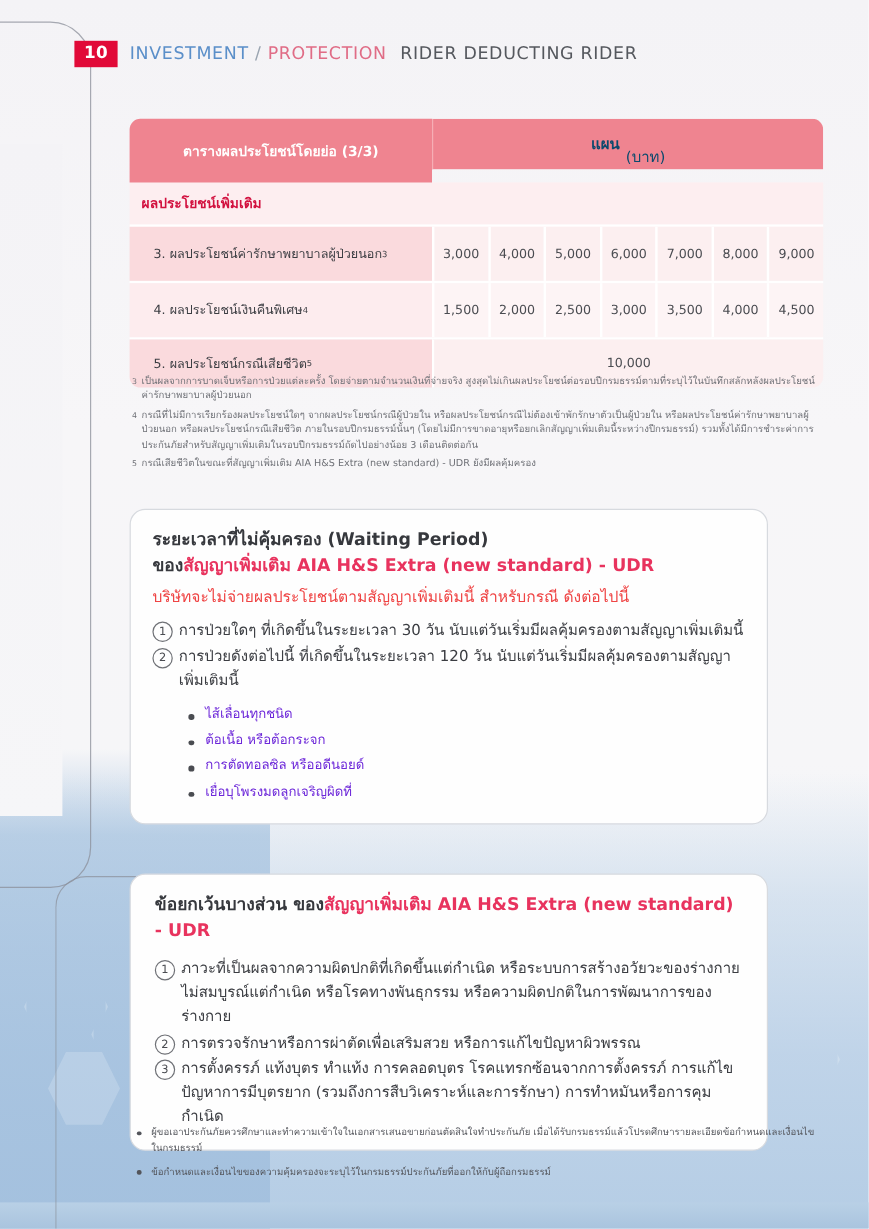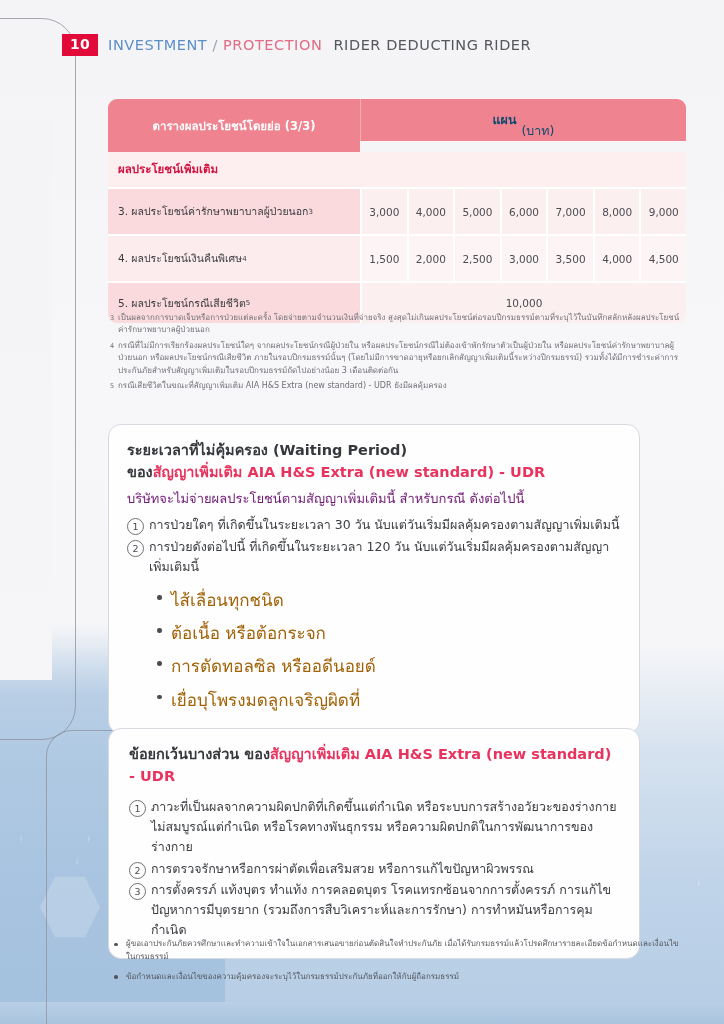--- a/index.html
+++ b/index.html
@@ -89,21 +89,21 @@
   .pcell.lt{background:#f09aa4;}
   .pcell.dk{background:#d2113f;}
 
   .secrow{
     background:#fdeef0;color:#d2113f;font-size:11.5px;font-weight:700;
     padding:8px 0 9px 10px;border-bottom:2px solid #fff;
   }
   .trow{display:flex;border-bottom:2px solid #fff;}
   .tlabel{
     width:252px;font-size:10.5px;color:#3b3d42;
-    display:flex;align-items:center;padding-left:10px;box-sizing:border-box;
+    display:flex;align-items:center;padding-left:20px;box-sizing:border-box;
   }
   .tvals{flex:1;display:flex;}
   .tv{
     flex:1;display:flex;align-items:center;justify-content:center;
     font-size:10.5px;color:#4a4c51;border-left:2px solid #fff;
   }
   .tv.merged{flex:7;}
   .r-a .tlabel{background:#fadadd;}
   .r-a .tv{background:#fceff0;}
   .r-b .tlabel{background:#fdecee;}
@@ -124,37 +124,37 @@
   .card{
     position:absolute;left:108px;width:532px;box-sizing:border-box;
     background:#fefefe;border:1px solid #d7dadf;border-radius:13px;
     padding:14px 18px 16px;
   }
   .card.one{top:424px;}
   .card.two{top:728px;padding-left:20px;}
 
   .card-h{font-size:14.5px;font-weight:700;color:#36383d;line-height:1.55;}
   .card-h .pk{color:#e8335e;}
-  .card-sub{font-size:13px;color:#701a75;margin-top:5px;line-height:1.5;}
+  .card-sub{font-size:13px;color:#ef4444;margin-top:5px;line-height:1.5;}
 
   ol.nums{list-style:none;margin:7px 0 0;padding:0;}
   ol.nums>li{
     display:flex;gap:5px;font-size:12.5px;color:#3b3d42;
     line-height:1.62;margin-bottom:1px;
   }
   .cnum{
     flex-shrink:0;width:15px;height:15px;border:1px solid #6f7176;border-radius:50%;
     font-size:9.5px;display:flex;align-items:center;justify-content:center;
     margin-top:3px;color:#4a4c51;
   }
   .itxt{flex:1;}
 
   ul.dots{list-style:none;margin:7px 0 0;padding:0 0 0 44px;}
   ul.dots>li{
-    position:relative;font-size:17px;color:#a16207;line-height:1.95;
+    position:relative;font-size:11px;color:#6d28d9;line-height:1.95;
   }
   ul.dots>li::before{
     content:"";position:absolute;left:-14px;top:11px;
     width:4.5px;height:4.5px;border-radius:50%;background:#4a4c51;
   }
 
   
   .bnotes{position:absolute;left:112px;top:938px;width:570px;}
   .bn{position:relative;padding-left:14px;font-size:8px;color:#53555b;line-height:1.62;margin-bottom:7px;}
   .bn::before{

